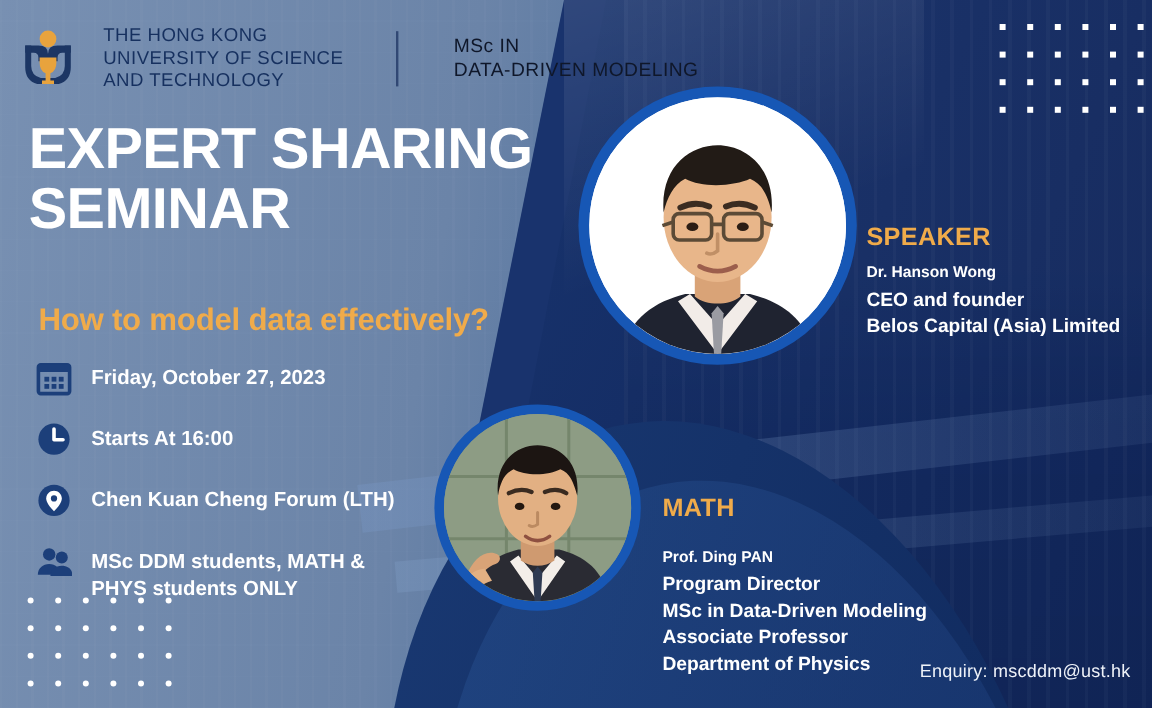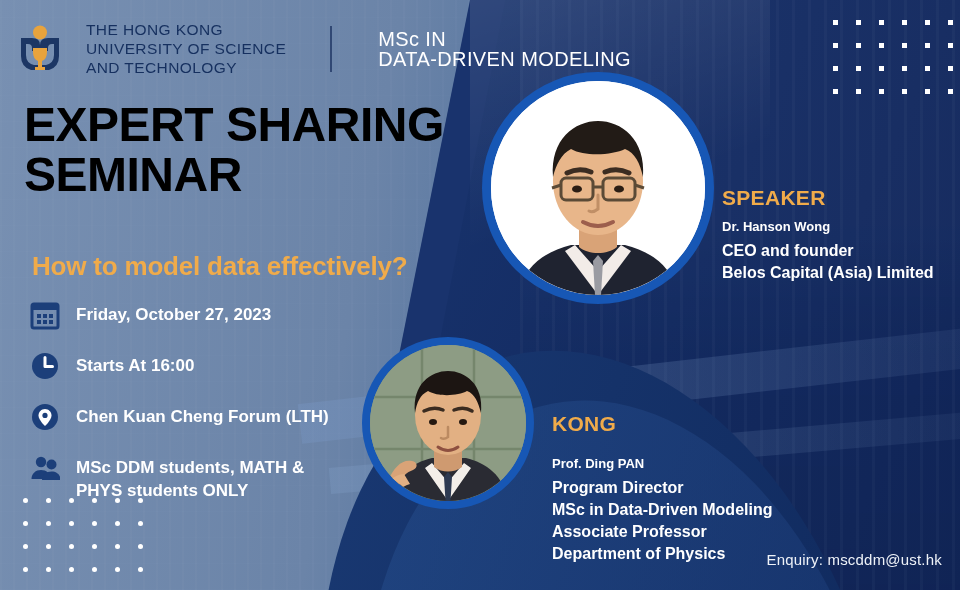--- a/index.html
+++ b/index.html
@@ -84,28 +84,28 @@
   .header { position:absolute; left:18px; top:20px; display:flex; align-items:center;gap:24px; }
   .logo-mark { width:44px; height:50px; position:relative; flex:none; }
   .divider {
     width:2px; height:46px; background:#1d3361; opacity:.75; margin:0 22px 0 20px;
   }
   .uni-name {
     color:#16305f; font-size:15.5px; line-height:19px; letter-spacing:.4px;
     font-weight:400; white-space:pre-line;
   }
   .prog-name {
-    color:#ffffff; font-size:20px; line-height:20px; letter-spacing:.4px;
+    color:#0f172a; font-size:16px; line-height:20px; letter-spacing:.4px;
     font-weight:400; white-space:pre-line;
   }
 
   
   .title {
     position:absolute; left:24px; top:100px;
-    color:#000000; font-weight:700; font-size:48px; line-height:50px;
+    color:#ffffff; font-weight:700; font-size:48px; line-height:50px;
     letter-spacing:-.5px; white-space:pre-line;
   }
   .subtitle {
     position:absolute; left:32px; top:225px;
     color:#f0ab4a; font-weight:700; font-size:26px; letter-spacing:-.2px;
     font-stretch:condensed;
     margin-top:26px;
   }
 
   .details { position:absolute; left:30px; top:300px; width:330px; }
@@ -352,21 +352,21 @@
   </div>
 
   <div id="speaker-block">
     <div class="role-label">SPEAKER</div>
     <div class="person-name">Dr. Hanson Wong</div>
     <div class="person-line">CEO and founder</div>
     <div class="person-line"> Belos Capital (Asia) Limited</div>
   </div>
 
   <div id="host-block">
-    <div class="role-label">KONG</div>
+    <div class="role-label">MATH</div>
     <div class="person-name">Prof. Ding PAN</div>
     <div class="person-line">Program Director</div>
     <div class="person-line">MSc in Data-Driven Modeling</div>
     <div class="person-line">Associate Professor</div>
     <div class="person-line">Department of Physics</div>
   </div>
 
   <div class="enquiry">Enquiry: mscddm@ust.hk</div>
 
 </div>

